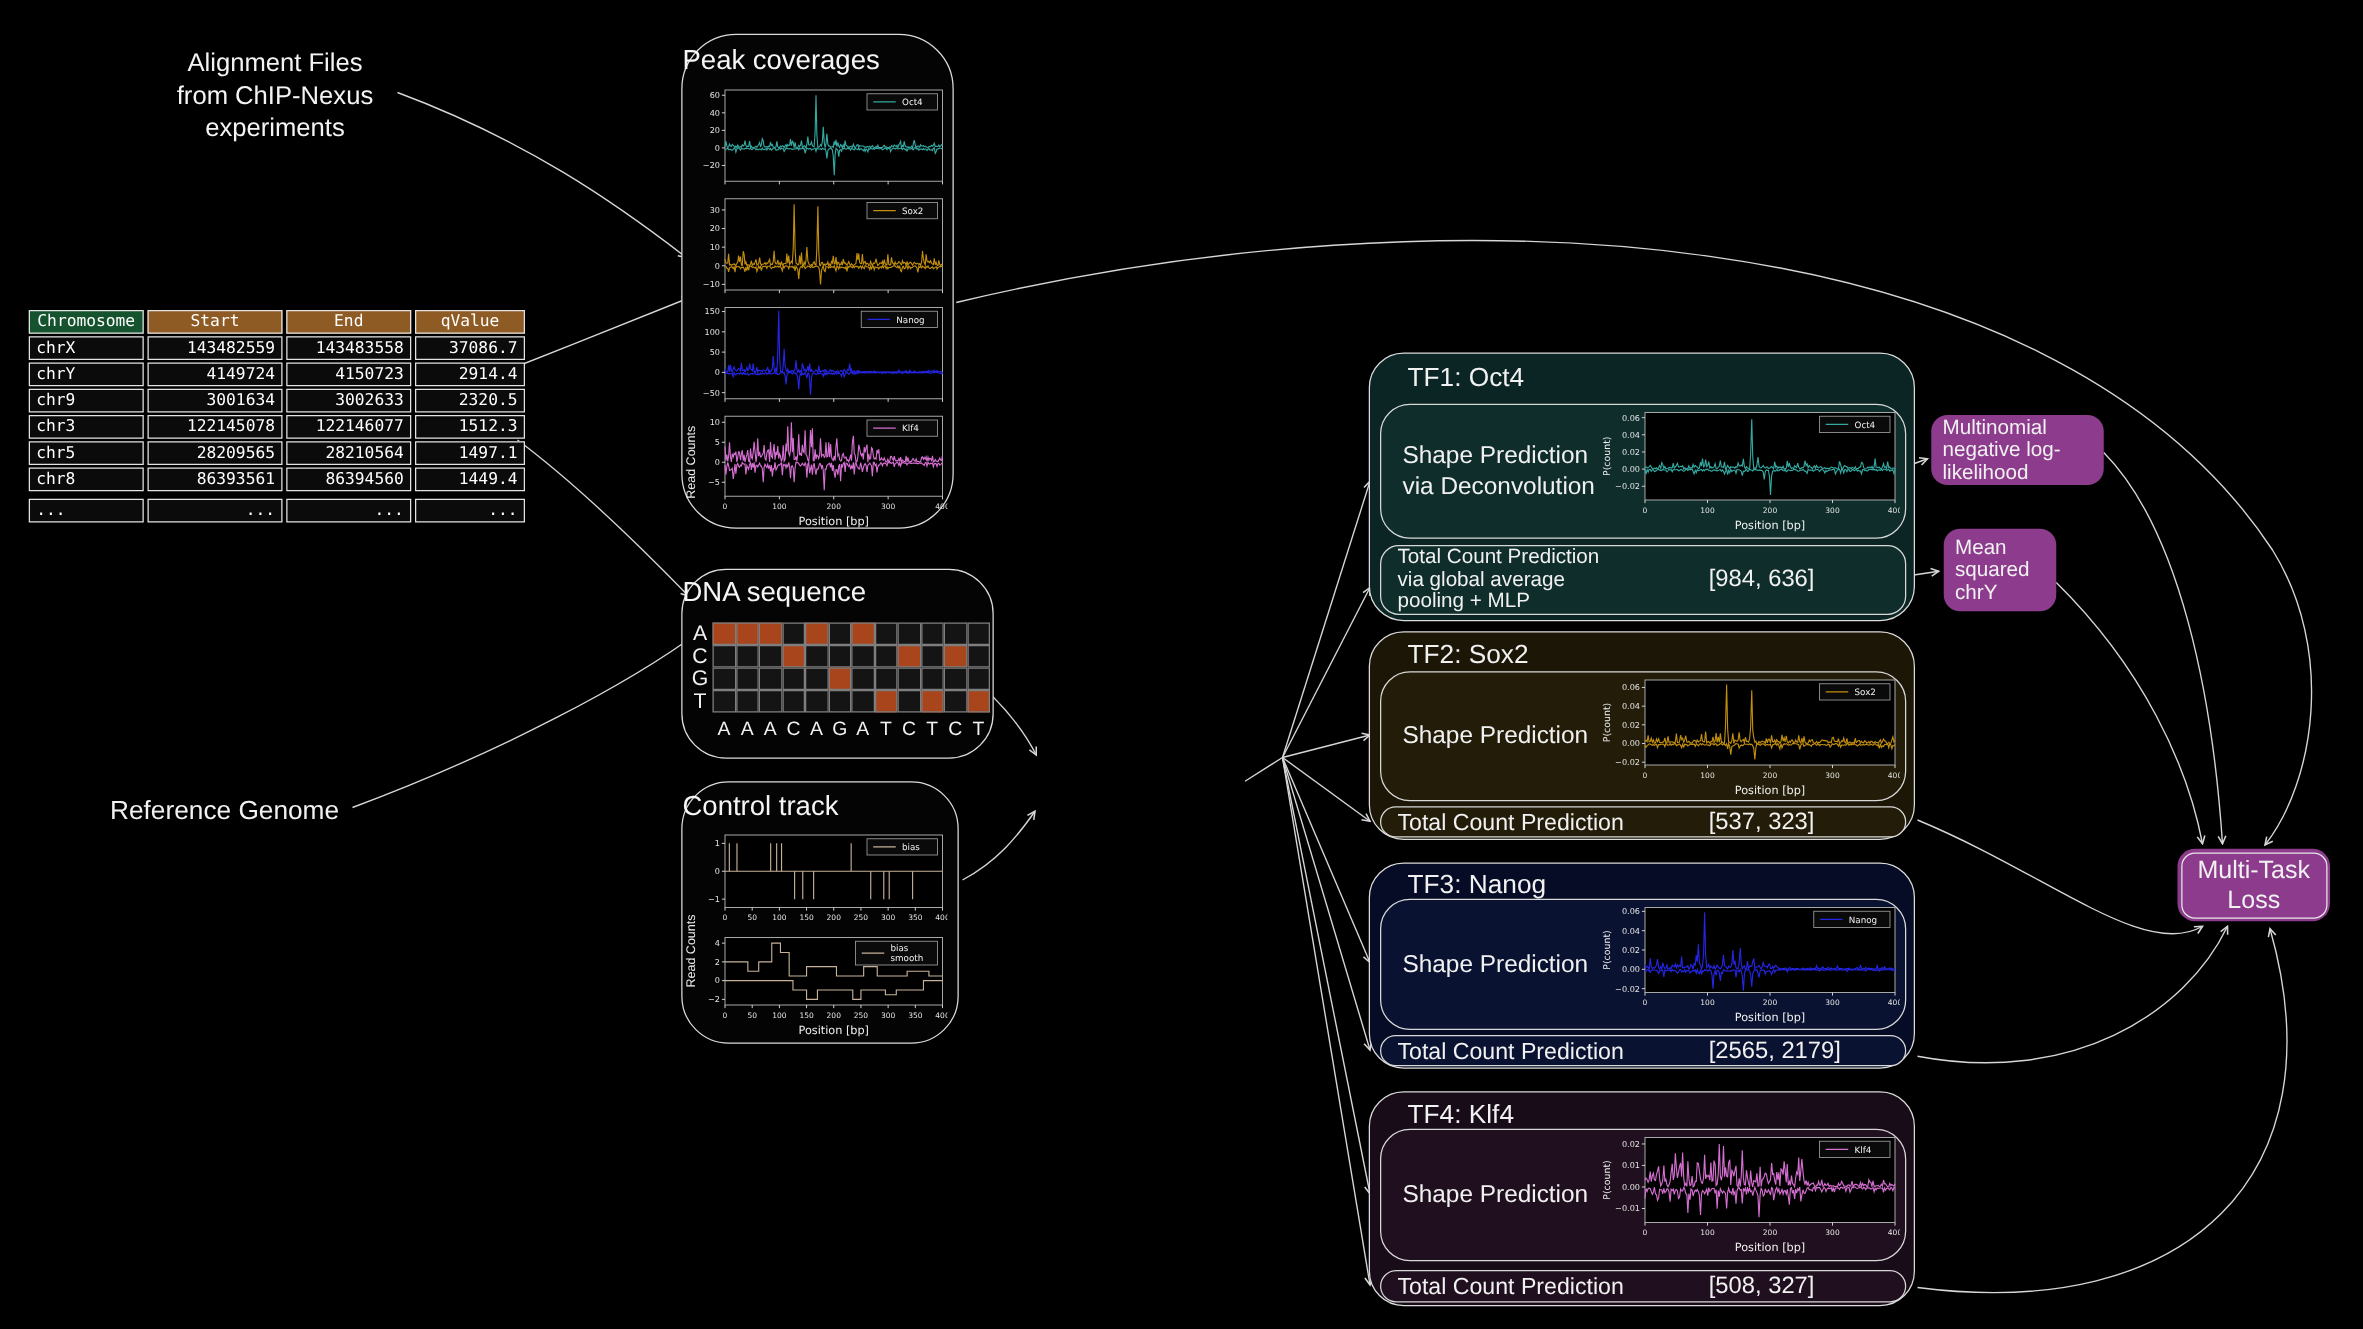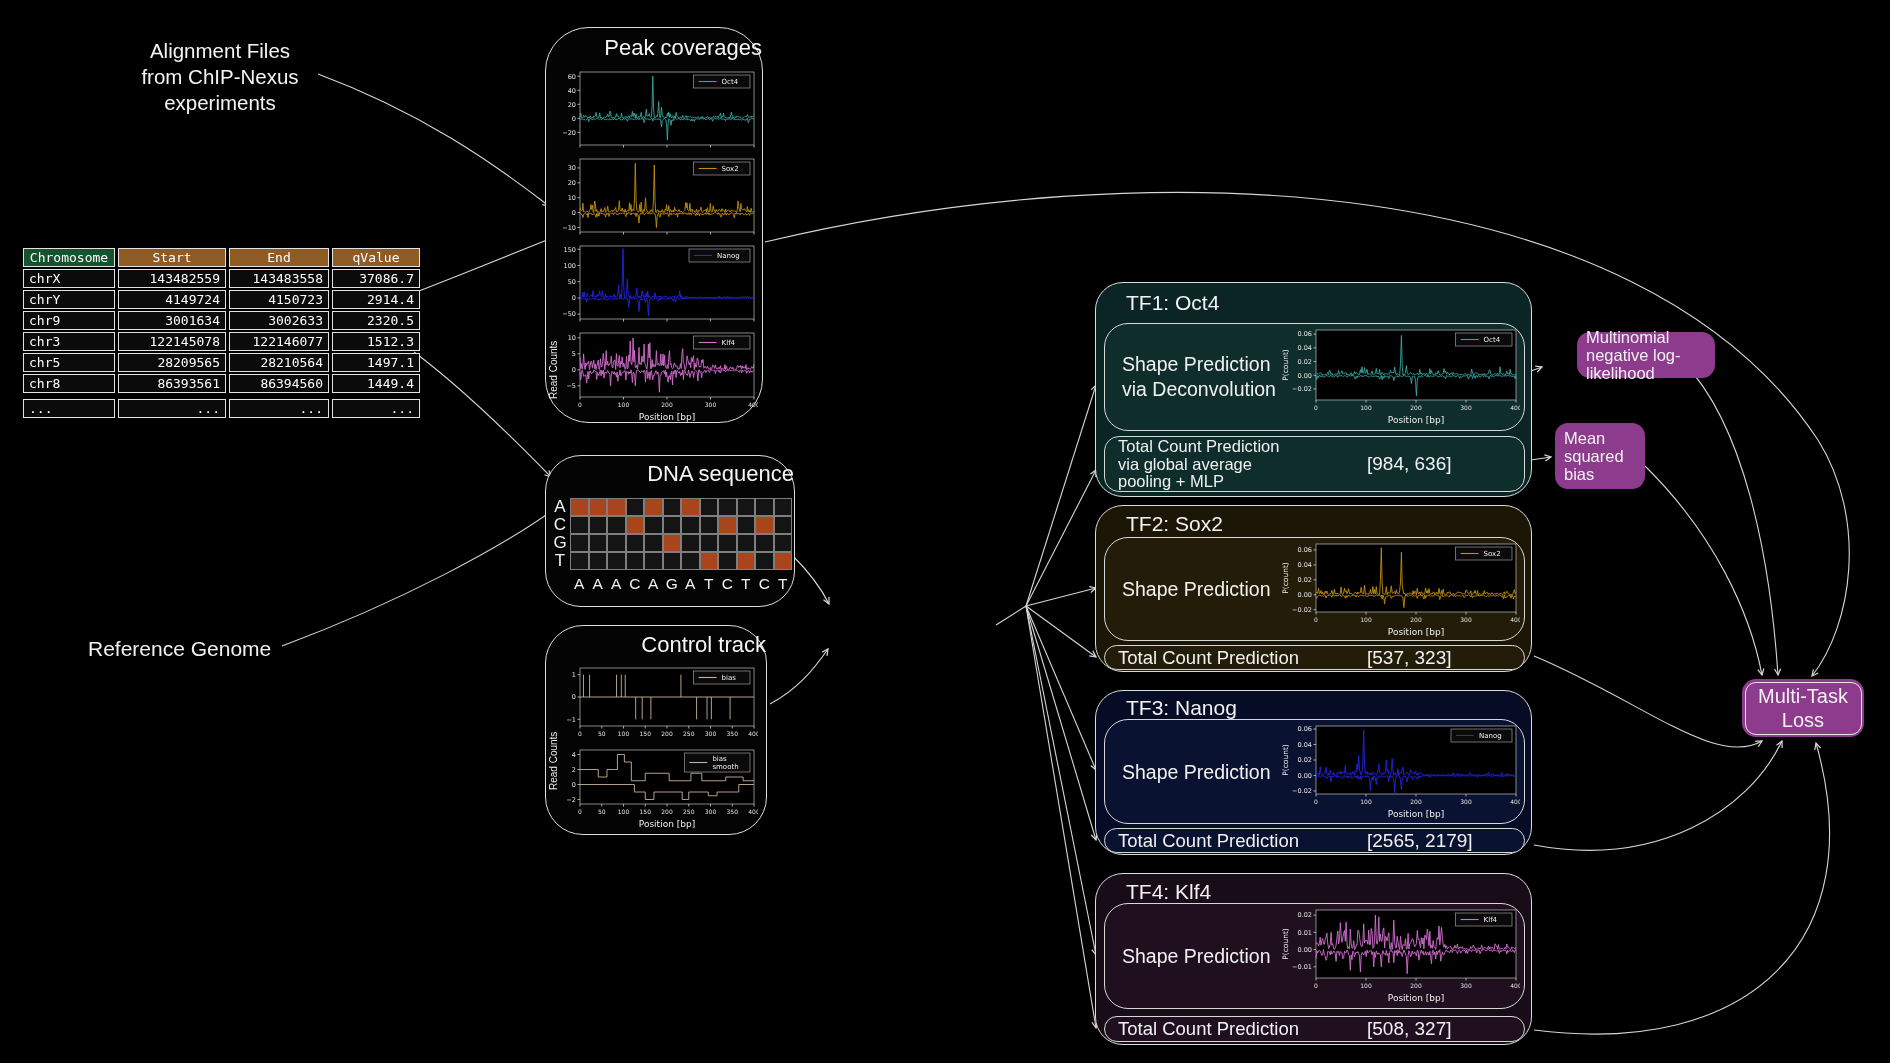--- a/index.html
+++ b/index.html
@@ -17,21 +17,21 @@
   #peak-table-wrap{position:absolute;left:20px;top:246px;}
   table.ptable{border-collapse:separate;border-spacing:3px 2px;font-family:"DejaVu Sans Mono",monospace;font-size:13px;color:#fff;}
   table.ptable th,table.ptable td{border:1.5px solid #e3e3e3;background:#0b0b0b;padding:0 5px;height:19px;}
   table.ptable th{background:#8f5b25;font-weight:normal;text-align:center;}
   table.ptable td{text-align:right;}
   table.ptable td.c0{text-align:left;}
   tr.spacer td{border:none;background:transparent;height:2px;padding:0;}
 
   
   .rbox{position:absolute;border:1.6px solid #dcdcdc;background:#040404;}
-  .box-title{position:absolute;left:0;right:0;text-align:right;font-size:22px;color:#f5f5f5;}
+  .box-title{position:absolute;left:0;right:0;text-align:left;font-size:22px;color:#f5f5f5;}
   .vlabel{position:absolute;writing-mode:vertical-rl;transform:rotate(180deg);font-size:10px;color:#ececec;display:flex;align-items:center;justify-content:center;}
 
   svg.chart{position:absolute;display:block;}
   svg.chart text{font-family:"DejaVu Sans",sans-serif;}
 
   
   #dna-grid{position:absolute;left:24px;top:42px;}
   .dna-row{display:flex;}
   .dna-cell{width:18.5px;height:18px;background:#141414;border:0.8px solid #7e7e7e;}
   .dna-rowlabels{position:absolute;left:6px;top:42px;font-size:17px;line-height:18px;text-align:center;width:16px;}
@@ -600,24 +600,24 @@
           <line x1="180.6" y1="13.5" x2="198.6" y2="13.5" stroke="#d66fd2" stroke-width="1.1"></line>
           <text x="203.6" y="16.1" font-size="7" fill="#f0f0f0">Klf4</text>
         </svg>
     </div>
     <div class="inner total" style="top: 142px; height: 26px; background: rgb(32, 16, 31);">
       <div class="count-label">Total Count Prediction</div>
       <div class="count-value">[508, 327]</div>
     </div>
   </div>
 
-  <div class="loss-box pre" id="mnll-box" style="left: 1545px; top: 332px; width: 138px; height: 46px; background: rgb(141, 59, 141); margin-left: 32px;">Multinomial
+  <div class="loss-box pre" id="mnll-box" style="left: 1545px; top: 332px; width: 138px; height: 56px; background: rgb(141, 59, 141);">Multinomial
 negative log-
 likelihood</div>
   <div class="loss-box pre" id="mse-box" style="left: 1555px; top: 423px; width: 90px; height: 66px; background: rgb(141, 59, 141);">Mean
 squared
-bias</div>
+chrY</div>
   <div id="multitask-box" style="background: rgb(141, 59, 141);">
     <div id="multitask-inner" class="pre">Multi-Task
 Loss</div>
   </div>
 
 </div>
 
 </body></html>

